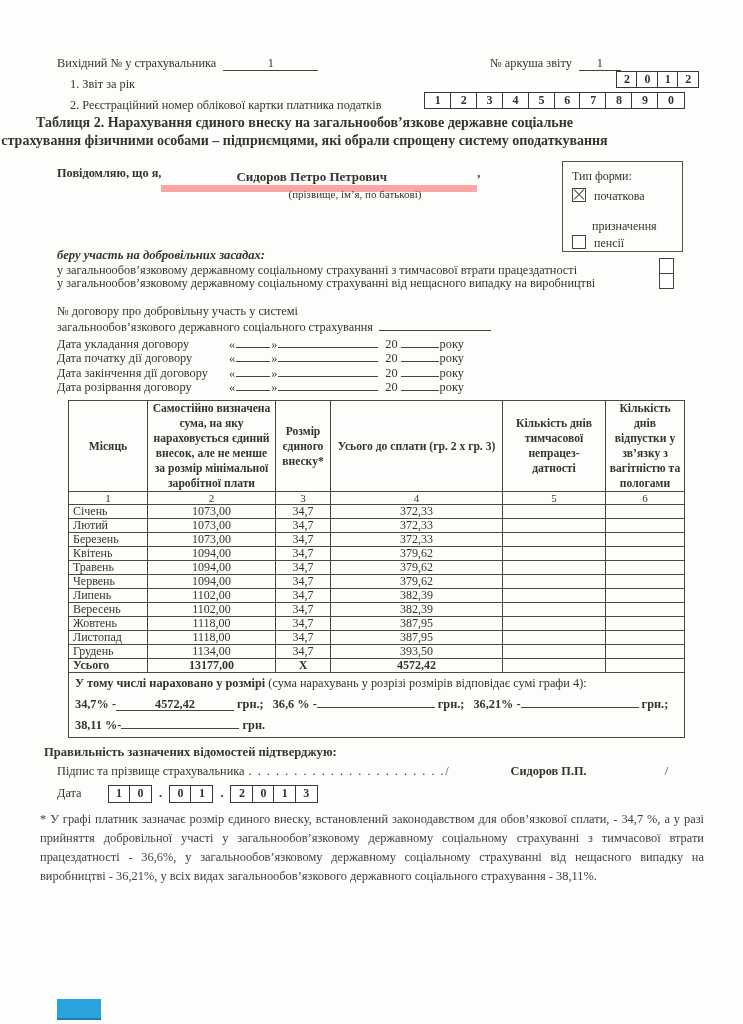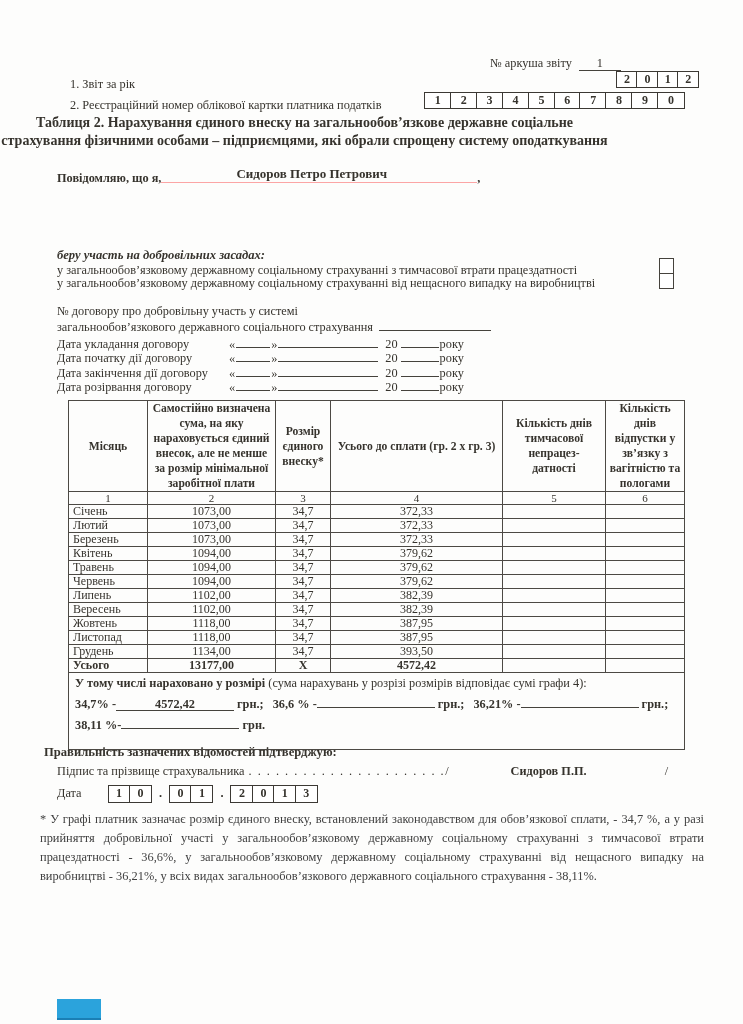--- a/index.html
+++ b/index.html
@@ -41,39 +41,43 @@
   .c-row .yp{margin:0 2px 0 6px;}
   .c-row .blank{margin:0 1px;}
   
   #main-table{border-collapse:collapse;table-layout:fixed;width:616px;background:#fdfdfc;}
   #main-table td,#main-table th{border:1px solid #4c4944;overflow:hidden;}
   #main-table thead th{height:88px;font-weight:bold;font-size:11.6px;text-align:center;vertical-align:middle;line-height:1.3;padding:0 3px;}
   #main-table .nums td{height:12px;font-size:11px;text-align:center;padding:0;line-height:12px;}
   #main-table tbody td{height:13px;font-size:12px;text-align:center;padding:0 3px;line-height:13px;}
   #main-table tbody td.c-month{text-align:left;padding-left:4px;}
   #main-table tr.total-row td{font-weight:bold;}
-  #main-table td.note-cell{padding:2px 6px 16px;height:auto;font-size:12.3px;line-height:1.33;text-align:left;}
+  #main-table td.note-cell{padding:2px 6px 4px;height:auto;font-size:12.3px;line-height:1.33;text-align:left;}
   .bd-item{white-space:nowrap;margin-right:9px;}
   .bd-pct,.bd-unit,.bd-val{font-weight:bold;font-size:12.3px;text-align:center;}
   .bd-blank{width:118px;text-align:center;font-weight:bold;line-height:12px;}
   .bd-unit{margin-left:3px;}
   
   #signature-row{display:flex;align-items:baseline;}
   #sig-dots{letter-spacing:1.5px;margin-left:4px;}
   #footnote{width:664px;text-align:justify;font-size:12.4px;line-height:1.52;color:#404040;}
   #blue-box{left:57px;top:999px;width:44px;height:21px;background:#2ba3dc;border-bottom:2px solid #1a7fb5;box-sizing:border-box;}
   .hint{font-size:11px;}
-  .nameline{display:inline-flex;border-bottom:1px solid #fca5a5;align-items:flex-end;}
+  .nameline{display:inline-flex;border-bottom:7px solid #fca5a5;align-items:center;}
   .nameline .pad{display:inline-block;height:1px;}
 </style>
 </head>
 <body>
 
 <div id="page">
 
+  <div class="abs" style="left:57px;top:56px;">
+    <span>Вихідний № у страхувальника</span>
+    <span class="ul" style="width:95px;margin-left:4px;">1</span>
+  </div>
   <div class="abs" style="left:490px;top:56px;">
     <span>№ аркуша звіту</span>
     <span class="ul" style="width:42px;margin-left:4px;">1</span>
   </div>
 
   <div class="abs" style="left:70px;top:77px;">1. Звіт за рік</div>
   <div class="abs cellrow" style="left:616px;top:71px;">
       <span class="cell">2</span>
       <span class="cell">0</span>
       <span class="cell">1</span>
@@ -96,21 +100,34 @@
 
   <div class="abs" id="title"><span>Таблиця 2. Нарахування єдиного внеску на загальнообов’язкове державне соціальне страхування фізичними особами – підприємцями, які обрали спрощену систему оподаткування</span></div>
 
   <div class="abs" style="left:57px;top:166px;white-space:nowrap;">
     <span class="b">Повідомляю, що я,</span><span class="nameline">
         <span class="pad" style="width:75px;"></span>
         <span class="b" style="font-size:13px;">Сидоров Петро Петрович</span>
         <span class="pad" style="width:90px;"></span>
       </span><span class="b">,</span>
   </div>
-
+  <div class="abs hint" style="left:225px;top:188px;width:260px;text-align:center;">(прізвище, ім’я, по батькові)</div>
+
+  <div class="abs" id="type-box">
+    <div>Тип форми:</div>
+    <div style="margin-top:4px;">
+      <span class="cb checked"></span>
+      <span style="margin-left:5px;">початкова</span>
+    </div>
+    <div style="margin:15px 0 0 20px;">призначення</div>
+    <div style="margin-top:1px;">
+      <span class="cb"></span>
+      <span style="margin-left:5px;">пенсії</span>
+    </div>
+  </div>
 
   <div class="abs" style="left:57px;top:249px;line-height:13.5px;">
     <div class="b" style="font-style:italic;font-size:12.6px;">беру участь на добровільних засадах:</div>
     <div style="margin-top:1px;">у загальнообов’язковому державному соціальному страхуванні з тимчасової втрати працездатності</div>
     <div>у загальнообов’язковому державному соціальному страхуванні від нещасного випадку на виробництві</div>
   </div>
   <div class="abs" style="left:659px;top:258px;display:flex;flex-direction:column;">
     <span class="cb2"></span>
     <span class="cb2"></span>
   </div>

